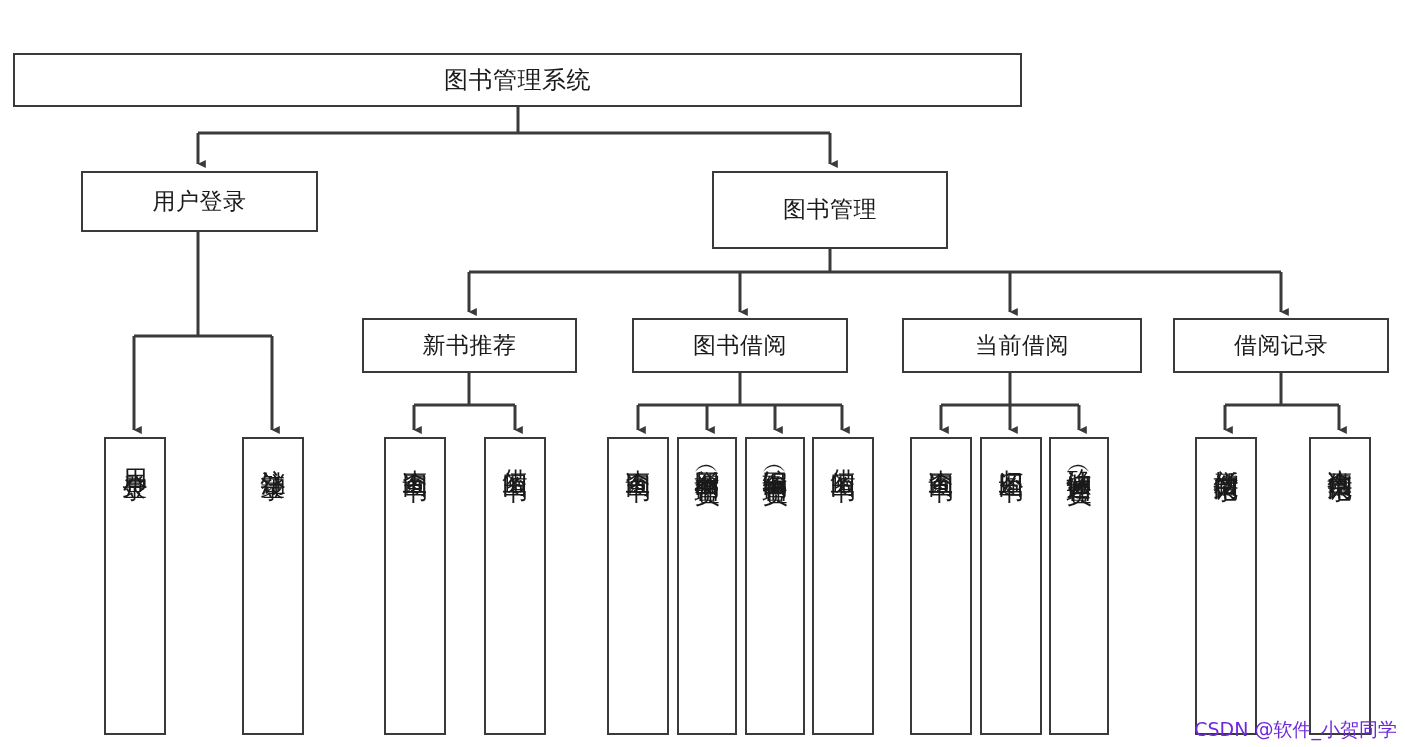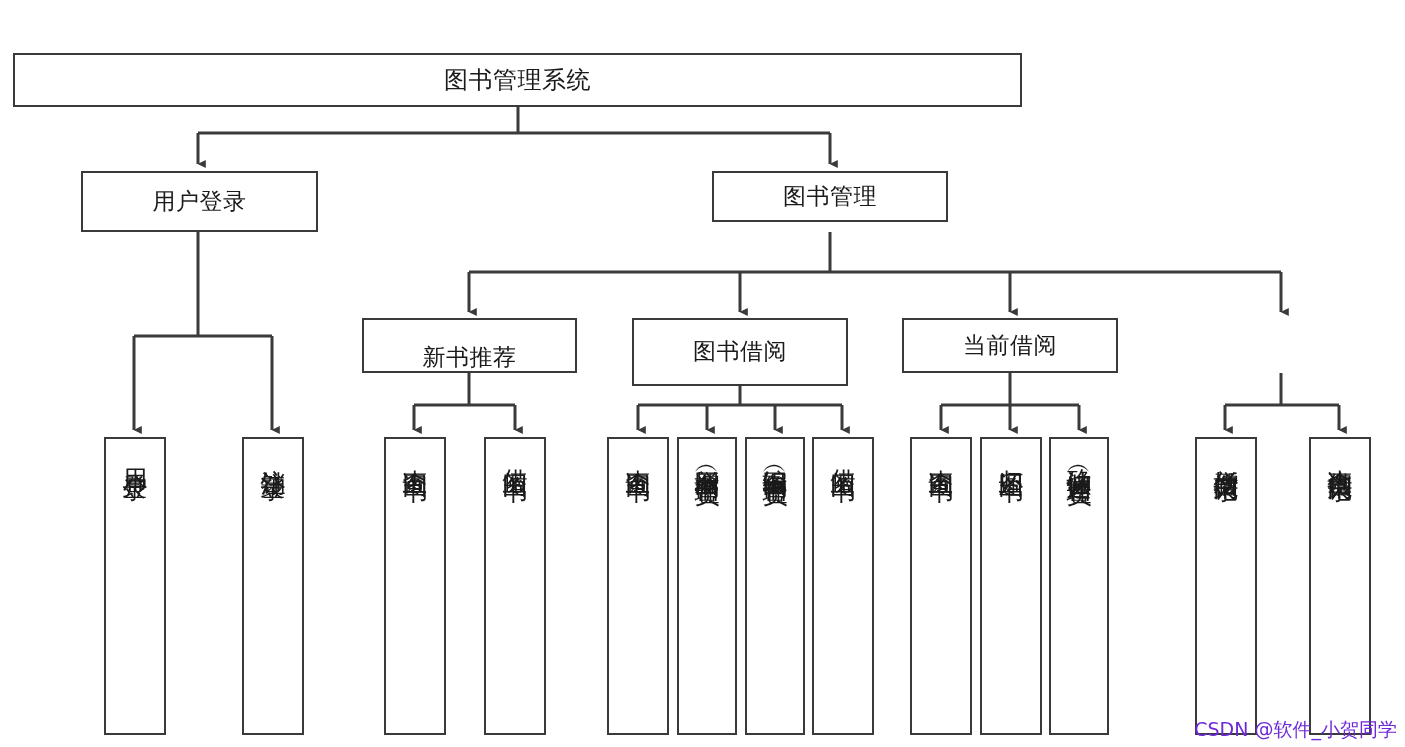--- a/index.html
+++ b/index.html
@@ -135,36 +135,39 @@
   </svg>
 
   <div class="node-box node-root" style="left:13px; top:13px; width:1009px; height:54px;margin-top:40px;">
     <span class="node-label">图书管理系统</span>
   </div>
 
   <div class="node-box node-l1" style="left:81px; top:171px; width:237px; height:61px;">
     <span class="node-label">用户登录</span>
   </div>
 
-  <div class="node-box node-l1" style="left:712px; top:171px; width:236px; height:51px;">
+  <div class="node-box node-l1" style="left:712px; top:171px; width:236px; height:78px;">
     <span class="node-label">图书管理</span>
   </div>
 
-  <div class="node-box node-l2" style="left:362px; top:318px; width:215px; height:55px;align-items:flex-end;">
+  <div class="node-box node-l2" style="left:362px; top:318px; width:215px; height:55px;">
     <span class="node-label">新书推荐</span>
   </div>
 
-  <div class="node-box node-l2" style="left:632px; top:318px; width:216px; height:68px;">
+  <div class="node-box node-l2" style="left:632px; top:318px; width:216px; height:55px;">
     <span class="node-label">图书借阅</span>
   </div>
 
-  <div class="node-box node-l2" style="left:902px; top:318px; width:216px; height:55px;">
+  <div class="node-box node-l2" style="left:902px; top:318px; width:240px; height:55px;">
     <span class="node-label">当前借阅</span>
   </div>
 
+  <div class="node-box node-l2" style="left:1173px; top:318px; width:216px; height:55px;">
+    <span class="node-label">借阅记录</span>
+  </div>
 
   <div class="node-box node-leaf" style="left:104px; top:437px; width:62px; height:298px;">
     <span class="node-label">用户登录</span>
   </div>
 
   <div class="node-box node-leaf" style="left:242px; top:437px; width:62px; height:298px;">
     <span class="node-label">注销登录</span>
   </div>
 
   <div class="node-box node-leaf" style="left:384px; top:437px; width:62px; height:298px;">

